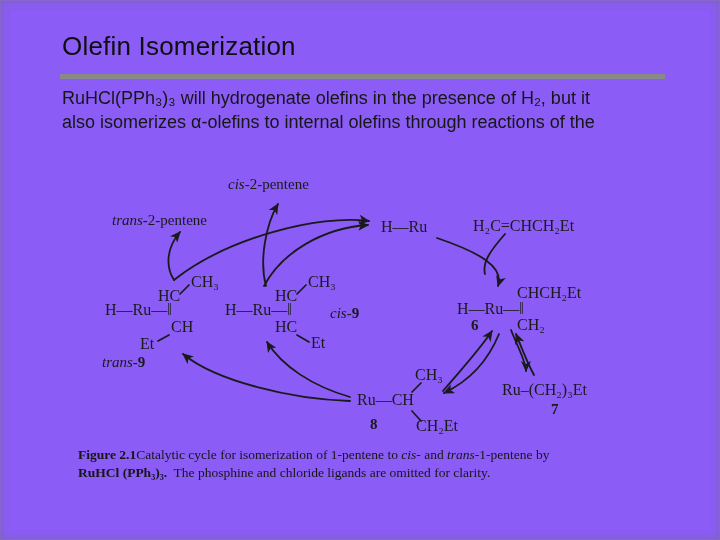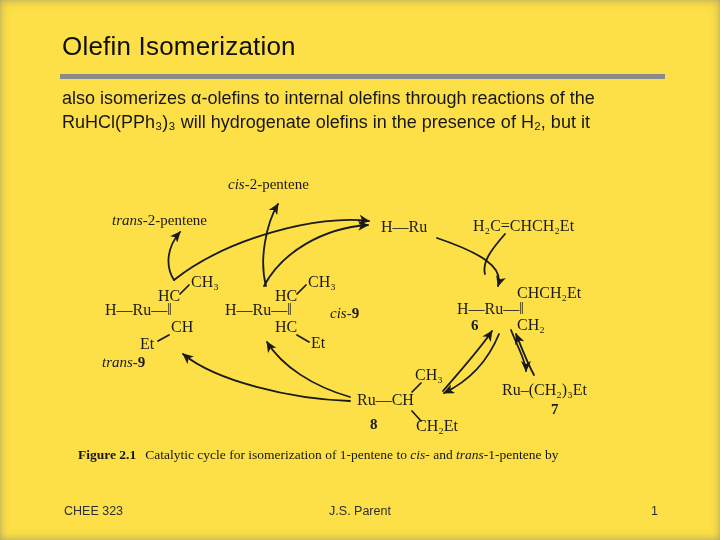--- a/index.html
+++ b/index.html
@@ -1,53 +1,53 @@
 <!DOCTYPE html>
 <html><head>
 <meta charset="utf-8">
 <style>
   html,body{margin:0;padding:0;background:#ffffff;}
   .slide{
-    position:relative;width:720px;height:540px;background:#fde047;overflow:hidden;
+    position:relative;width:720px;height:540px;background:#8b5cf6;overflow:hidden;
     box-shadow:inset 0 0 10px rgba(110,110,110,.55), inset 0 0 1px #bbb;
     font-family:"Liberation Sans","DejaVu Sans",sans-serif;color:#111;
   }
   .title{position:absolute;left:62px;top:31px;margin:0;font-size:26px;font-weight:400;color:#0f0f0f;letter-spacing:.2px;}
   .rule{position:absolute;left:60px;top:74px;width:605px;height:5px;background:#8a8a8a;}
   .body-text{position:absolute;left:62px;top:87px;width:600px;font-size:18px;line-height:23.5px;color:#161616;}
   .diagram{position:absolute;left:85px;top:168px;width:600px;height:274px;}
   .diagram text{font-family:"Liberation Serif","DejaVu Serif",serif;font-size:16px;fill:#1a1a1a;}
   .diagram text.lbl{font-size:15px;}
   .diagram text.num{font-weight:bold;font-size:15px;}
   .diagram tspan.it{font-style:italic;}
   .diagram tspan.b{font-weight:bold;}
   .arrow{fill:none;stroke:#1a1a1a;stroke-width:1.8;stroke-linecap:round;}
   .bond{stroke:#1a1a1a;stroke-width:1.7;stroke-linecap:round;}
   .caption{position:absolute;left:78px;top:446px;width:585px;
     font-family:"Liberation Serif","DejaVu Serif",serif;font-size:13.5px;line-height:17.5px;color:#161616;}
-  .caption .fig-label{font-weight:bold;margin-right:9px;}
+  .caption .fig-label{font-weight:bold;}
   .caption .b{font-weight:bold;}
   .caption i{font-style:italic;}
   .caption .pre{white-space:pre-wrap;}
   .footer{position:absolute;left:0;top:504px;width:720px;height:20px;font-size:12.5px;color:#2e2e2e;}
   .footer .course{position:absolute;left:64px;}
   .footer .author{position:absolute;left:0;width:720px;text-align:center;}
   .footer .page{position:absolute;right:62px;}
 </style>
 </head>
 <body>
 
 <div class="slide">
 
   <h1 class="title">Olefin Isomerization</h1>
   <div class="rule"></div>
 
   <div class="body-text">
+    <div>RuHCl(PPh₃)₃ will hydrogenate olefins in the presence of H₂, but it</div>
     <div>also isomerizes α-olefins to internal olefins through reactions of the</div>
-    <div>RuHCl(PPh₃)₃ will hydrogenate olefins in the presence of H₂, but it</div>
   </div>
 
   <svg class="diagram" viewBox="0 0 600 274">
     <defs>
       <marker id="arw" markerUnits="userSpaceOnUse" markerWidth="12" markerHeight="10" refX="10" refY="5" orient="auto">
         <path d="M0,0 L11,5 L0,10 L3,5 z" fill="#1a1a1a"></path>
       </marker>
     </defs>
 
     <path class="arrow" d="M 89 112 C 80 98, 82 79, 95 64" marker-end="url(#arw)"></path>
@@ -108,21 +108,17 @@
       <text x="330" y="212">CH₃</text>
       <line class="bond" x1="327" y1="224" x2="336" y2="215"></line>
       <text x="331" y="263">CH₂Et</text>
       <line class="bond" x1="327" y1="243" x2="336" y2="253"></line>
       <text class="num" x="285" y="261">8</text>
     </g>
   </svg>
 
   <div class="caption">
     <div><span class="fig-label">Figure 2.1</span><span>Catalytic cycle for isomerization of 1-pentene to </span><i>cis-</i><span> and </span><i>trans</i><span>-1-pentene by</span></div>
+    <div><span class="b">RuHCl (PPh₃)₃.</span><span class="pre">  The phosphine and chloride ligands are omitted for clarity.</span></div>
   </div>
 
-  <div class="footer">
-    <span class="course">CHEE 323</span>
-    <span class="author">J.S. Parent</span>
-    <span class="page">1</span>
-  </div>
 
 </div>
 
 </body></html>

